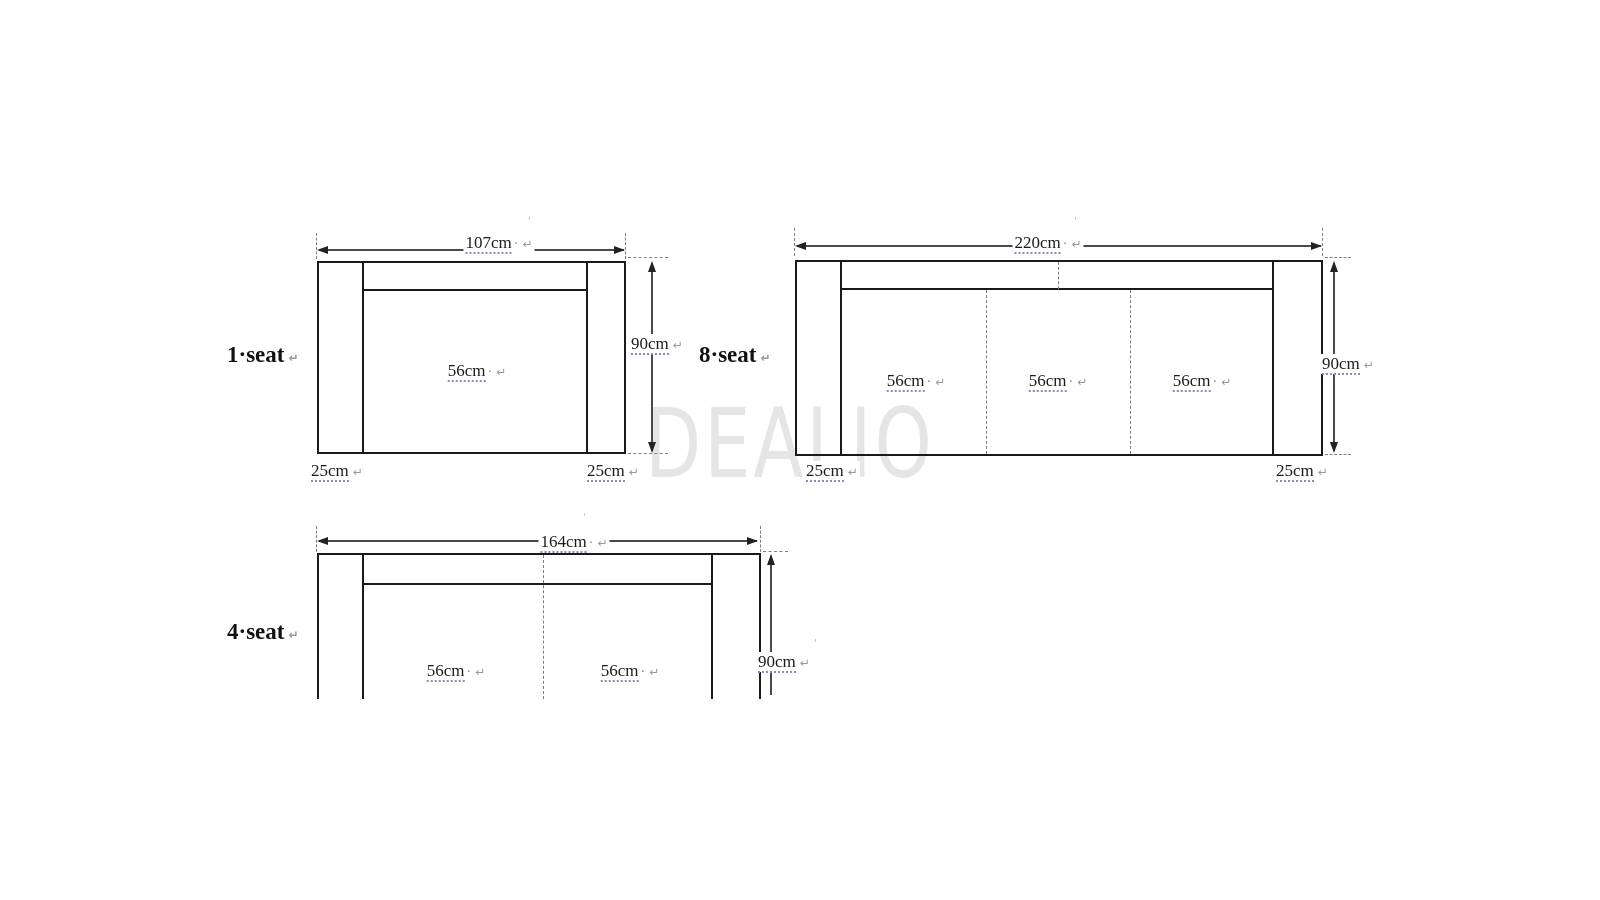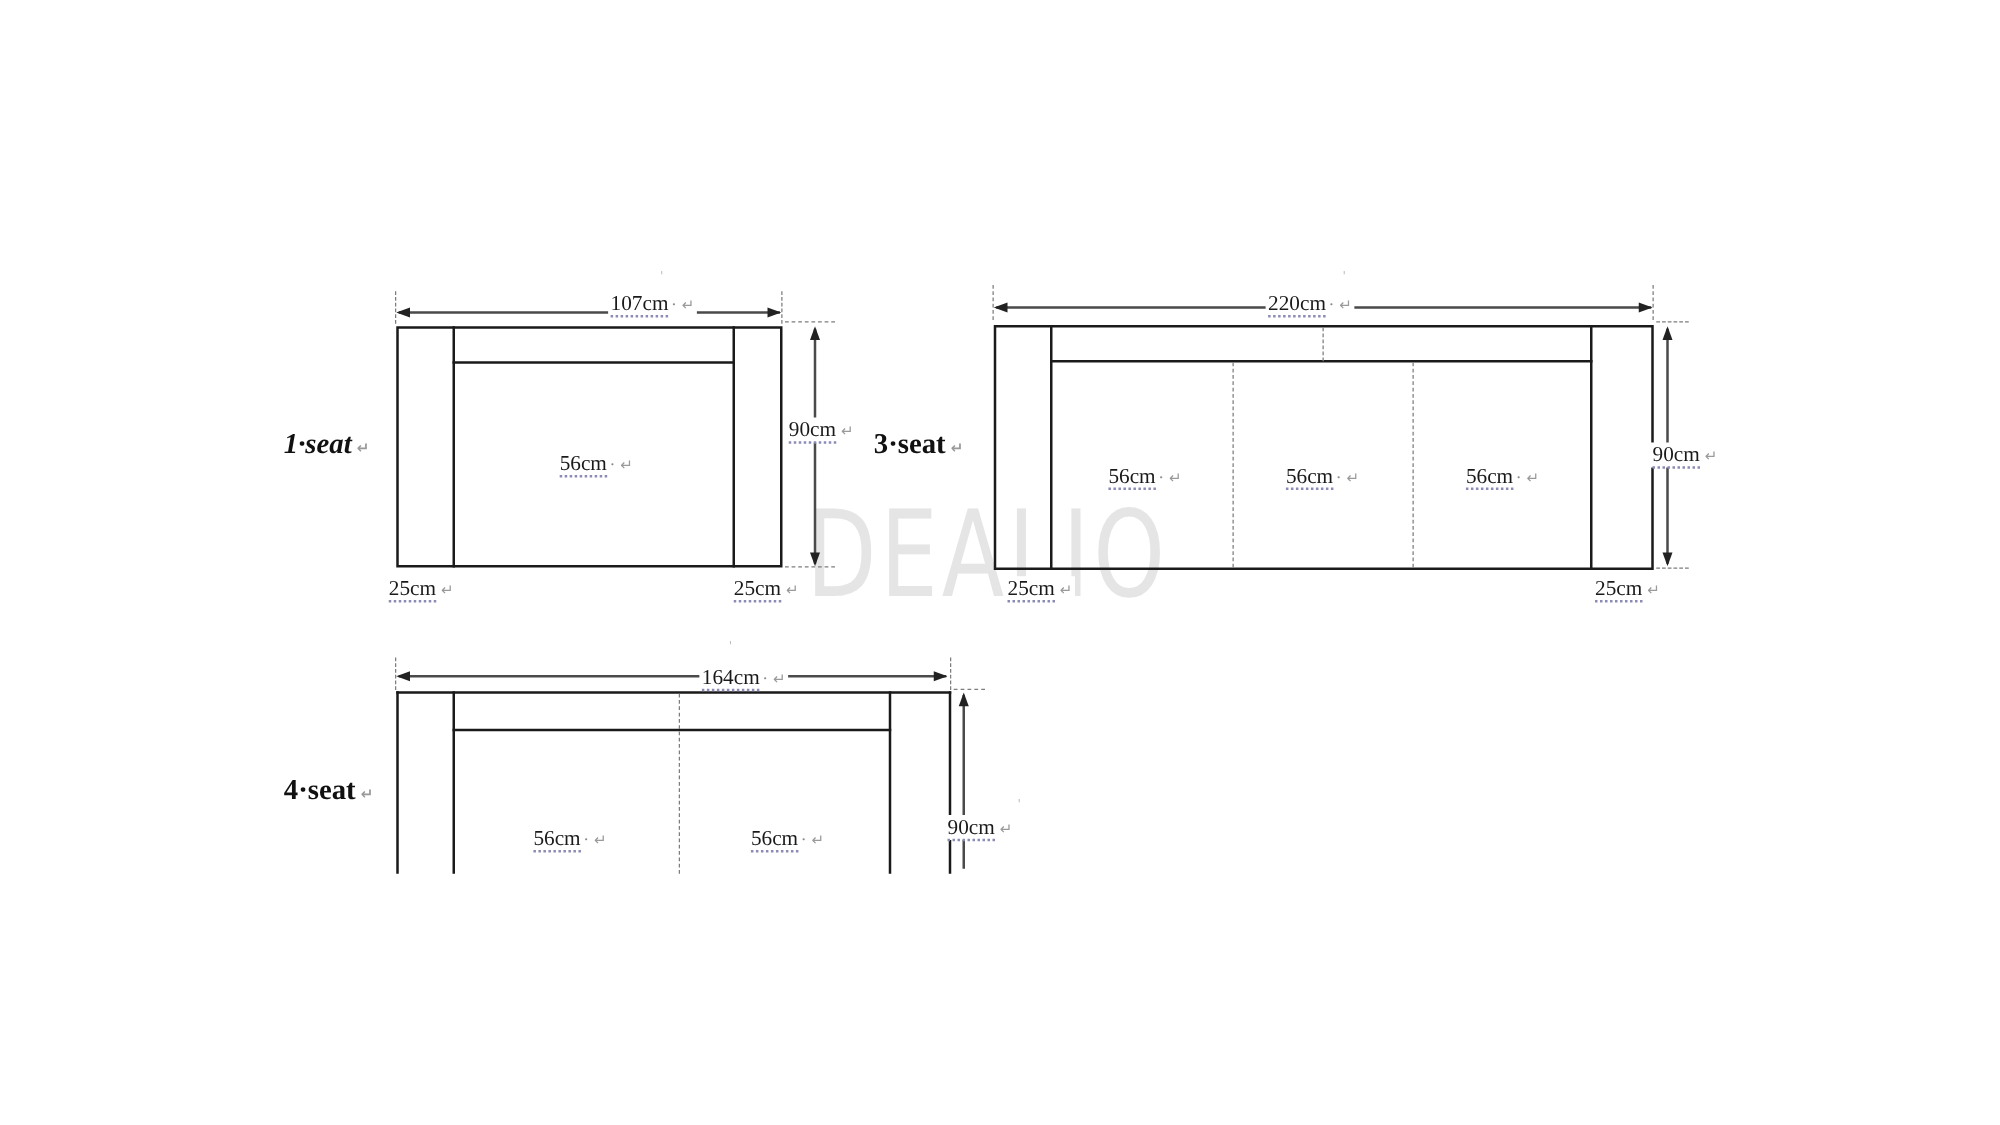--- a/index.html
+++ b/index.html
@@ -43,39 +43,39 @@
 <div class="page">
 
   <div class="watermark" style="left:645px; top:396px;">DEALIO</div>
 
   <span class="stray" style="left:528px; top:216px;">'</span>
   <span class="stray" style="left:1074px; top:216px;">'</span>
   <span class="stray" style="left:583px; top:512px;">'</span>
   <span class="stray" style="left:814px; top:638px;">'</span>
 
   <div>
-    <div class="title" style="left:227px; top:342px;font-style:italic;">
+    <div class="title" style="left:227px; top:342px;">
       <span>1·seat</span><span class="pilc">↵</span>
     </div>
 
     <div class="rect" style="left:317px; top:261px; width:309px; height:193px;"></div>
     <div class="vline" style="left:362px; top:261px; height:193px;"></div>
     <div class="vline" style="left:586px; top:261px; height:193px;"></div>
     <div class="hline" style="left:362px; top:289px; width:226px;"></div>
 
     <div class="dimlab center" style="left:477px; top:361px;">
       <span class="meas">56cm</span><span class="dot">·</span><span class="pilc">↵</span>
     </div>
 
     <div class="dashv" style="left:316px; top:233px; height:26px;"></div>
     <div class="dashv" style="left:625px; top:233px; height:26px;"></div>
     <div class="dimh" style="left:319px; top:249px; width:305px;"></div>
     <div class="ah ah-left" style="left:317px; top:246px;"></div>
     <div class="ah ah-right" style="left:614px; top:246px;"></div>
-    <div class="dimlab center" style="left:522px; top:233px;">
+    <div class="dimlab center" style="left:499px; top:233px;">
       <span class="meas">107cm</span><span class="dot">·</span><span class="pilc">↵</span>
     </div>
 
     <div class="dashh" style="left:628px; top:257px; width:40px;"></div>
     <div class="dashh" style="left:628px; top:453px; width:40px;"></div>
     <div class="dimv" style="left:651px; top:263px; height:188px;"></div>
     <div class="ah ah-up" style="left:648px; top:261px;"></div>
     <div class="ah ah-down" style="left:648px; top:442px;"></div>
     <div class="dimlab" style="left:629px; top:334px;">
       <span class="meas">90cm</span><span class="pilc">↵</span>
@@ -84,21 +84,21 @@
     <div class="dimlab" style="left:309px; top:461px;">
       <span class="meas">25cm</span><span class="pilc">↵</span>
     </div>
     <div class="dimlab" style="left:585px; top:461px;">
       <span class="meas">25cm</span><span class="pilc">↵</span>
     </div>
   </div>
 
   <div>
     <div class="title" style="left:699px; top:342px;">
-      <span>3·seat</span><span class="pilc">↵</span>
+      <span>8·seat</span><span class="pilc">↵</span>
     </div>
 
     <div class="rect" style="left:795px; top:260px; width:528px; height:196px;"></div>
     <div class="vline" style="left:840px; top:260px; height:196px;"></div>
     <div class="vline" style="left:1272px; top:260px; height:196px;"></div>
     <div class="hline" style="left:840px; top:288px; width:434px;"></div>
     <div class="dashv" style="left:986px; top:290px; height:164px;"></div>
     <div class="dashv" style="left:1130px; top:290px; height:164px;"></div>
     <div class="dashv" style="left:1058px; top:262px; height:27px;"></div>
 
@@ -154,21 +154,21 @@
     </div>
     <div class="dimlab center" style="left:630px; top:661px;">
       <span class="meas">56cm</span><span class="dot">·</span><span class="pilc">↵</span>
     </div>
 
     <div class="dashv" style="left:316px; top:526px; height:26px;"></div>
     <div class="dashv" style="left:760px; top:526px; height:26px;"></div>
     <div class="dimh" style="left:319px; top:540px; width:438px;"></div>
     <div class="ah ah-left" style="left:317px; top:537px;"></div>
     <div class="ah ah-right" style="left:747px; top:537px;"></div>
-    <div class="dimlab center" style="left:595px; top:532px;">
+    <div class="dimlab center" style="left:574px; top:532px;">
       <span class="meas">164cm</span><span class="dot">·</span><span class="pilc">↵</span>
     </div>
 
     <div class="dashh" style="left:763px; top:551px; width:25px;"></div>
     <div class="dimv" style="left:770px; top:556px; height:139px;"></div>
     <div class="ah ah-up" style="left:767px; top:554px;"></div>
     <div class="dimlab" style="left:756px; top:652px;">
       <span class="meas">90cm</span><span class="pilc">↵</span>
     </div>
   </div>

